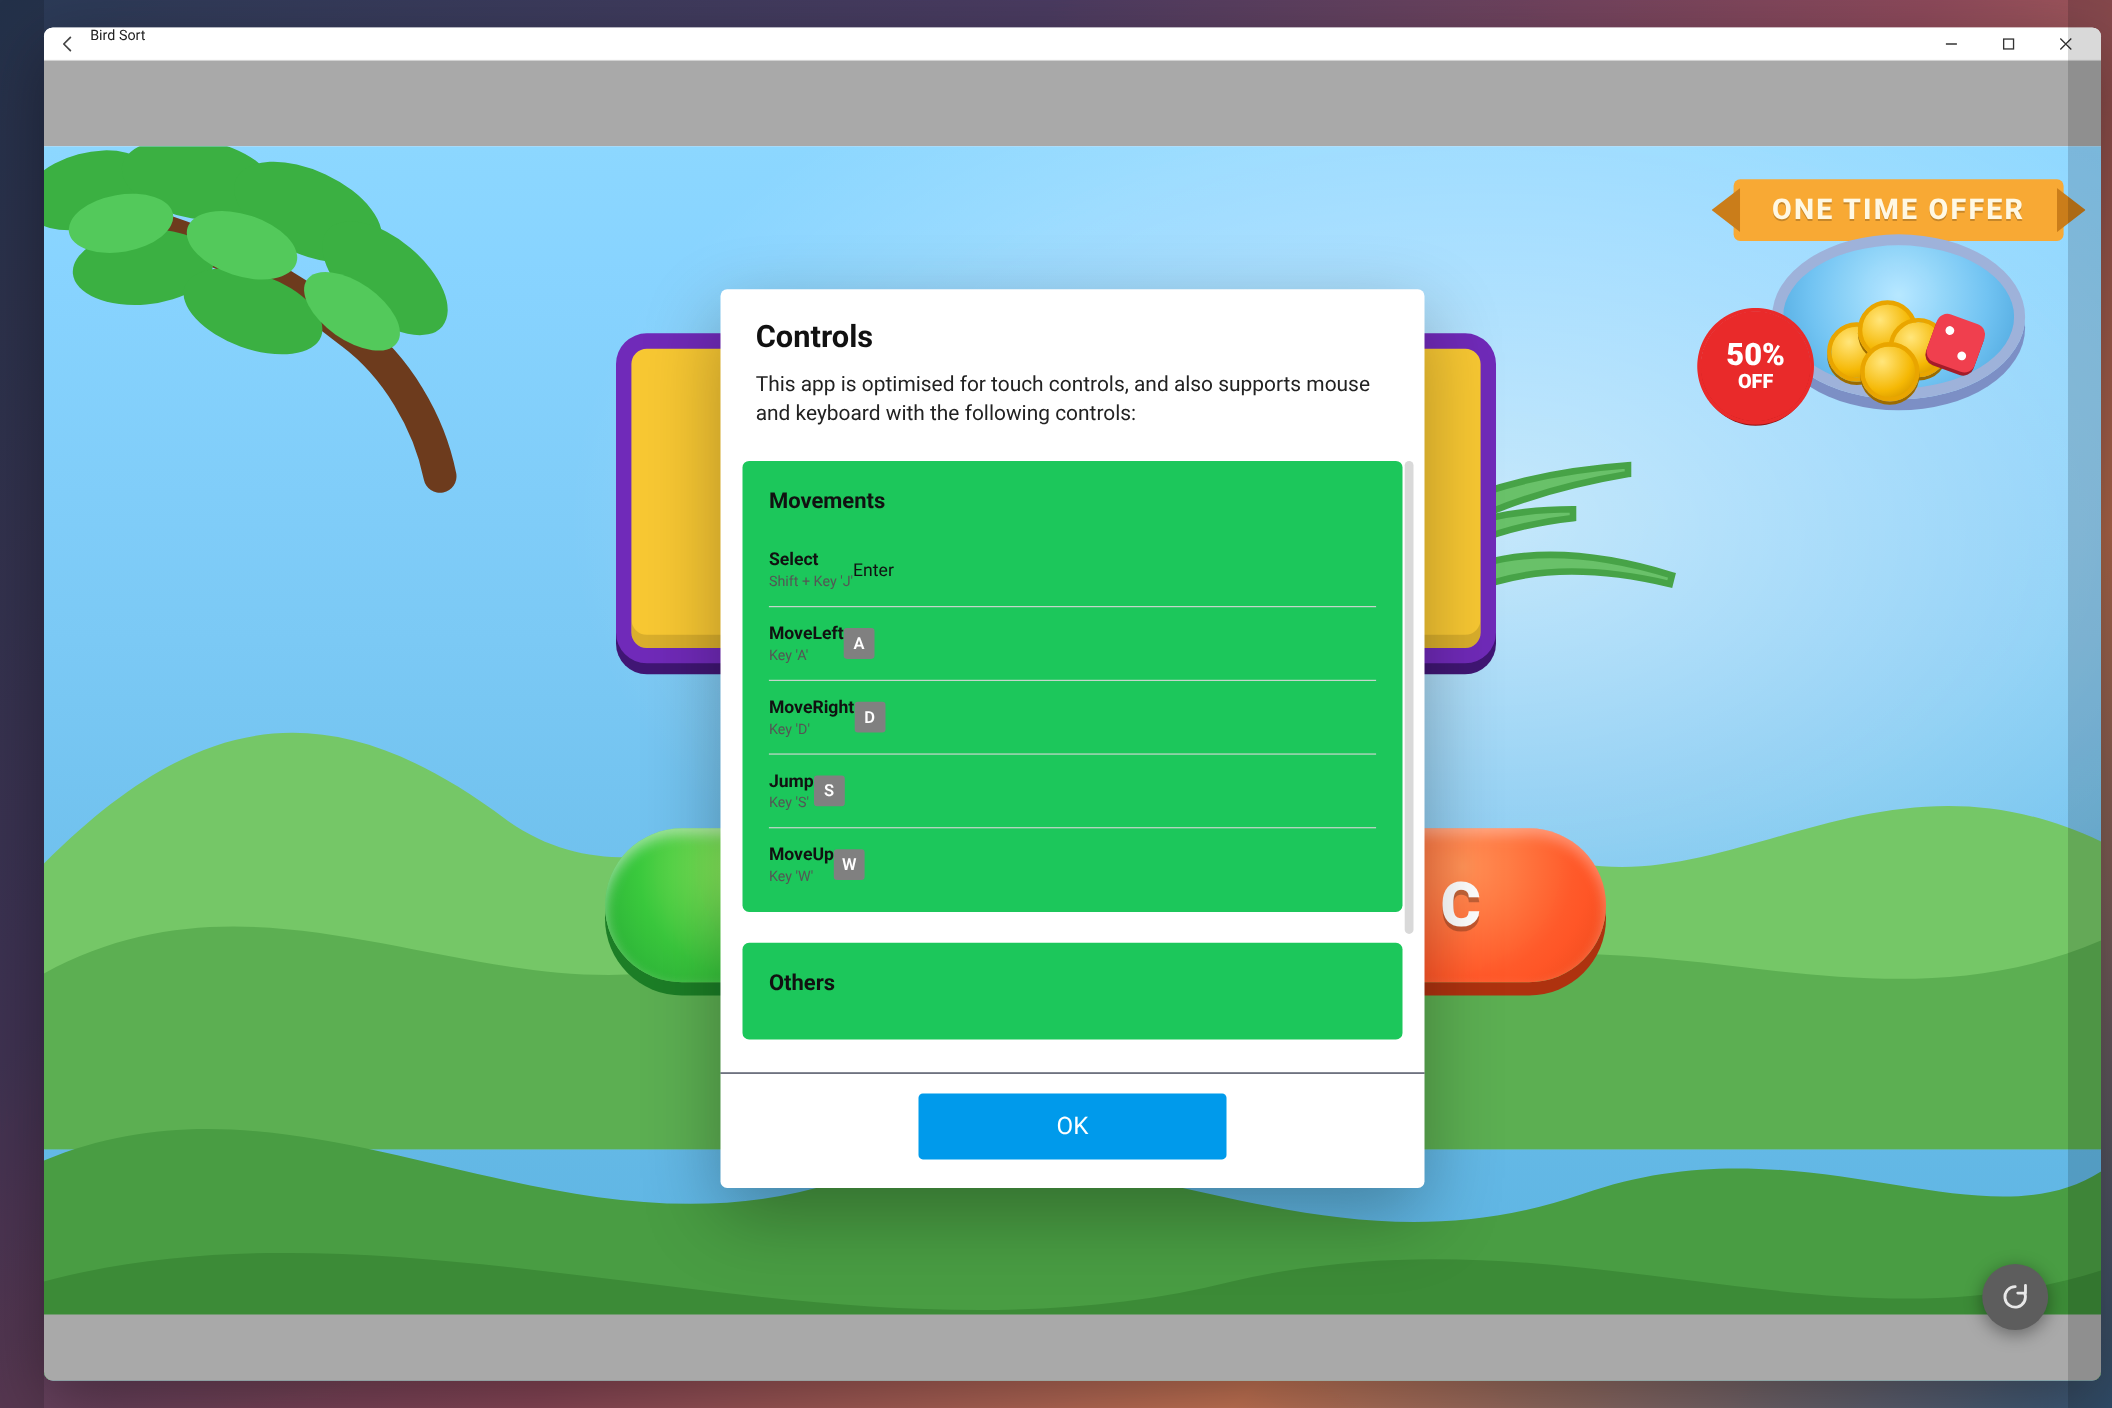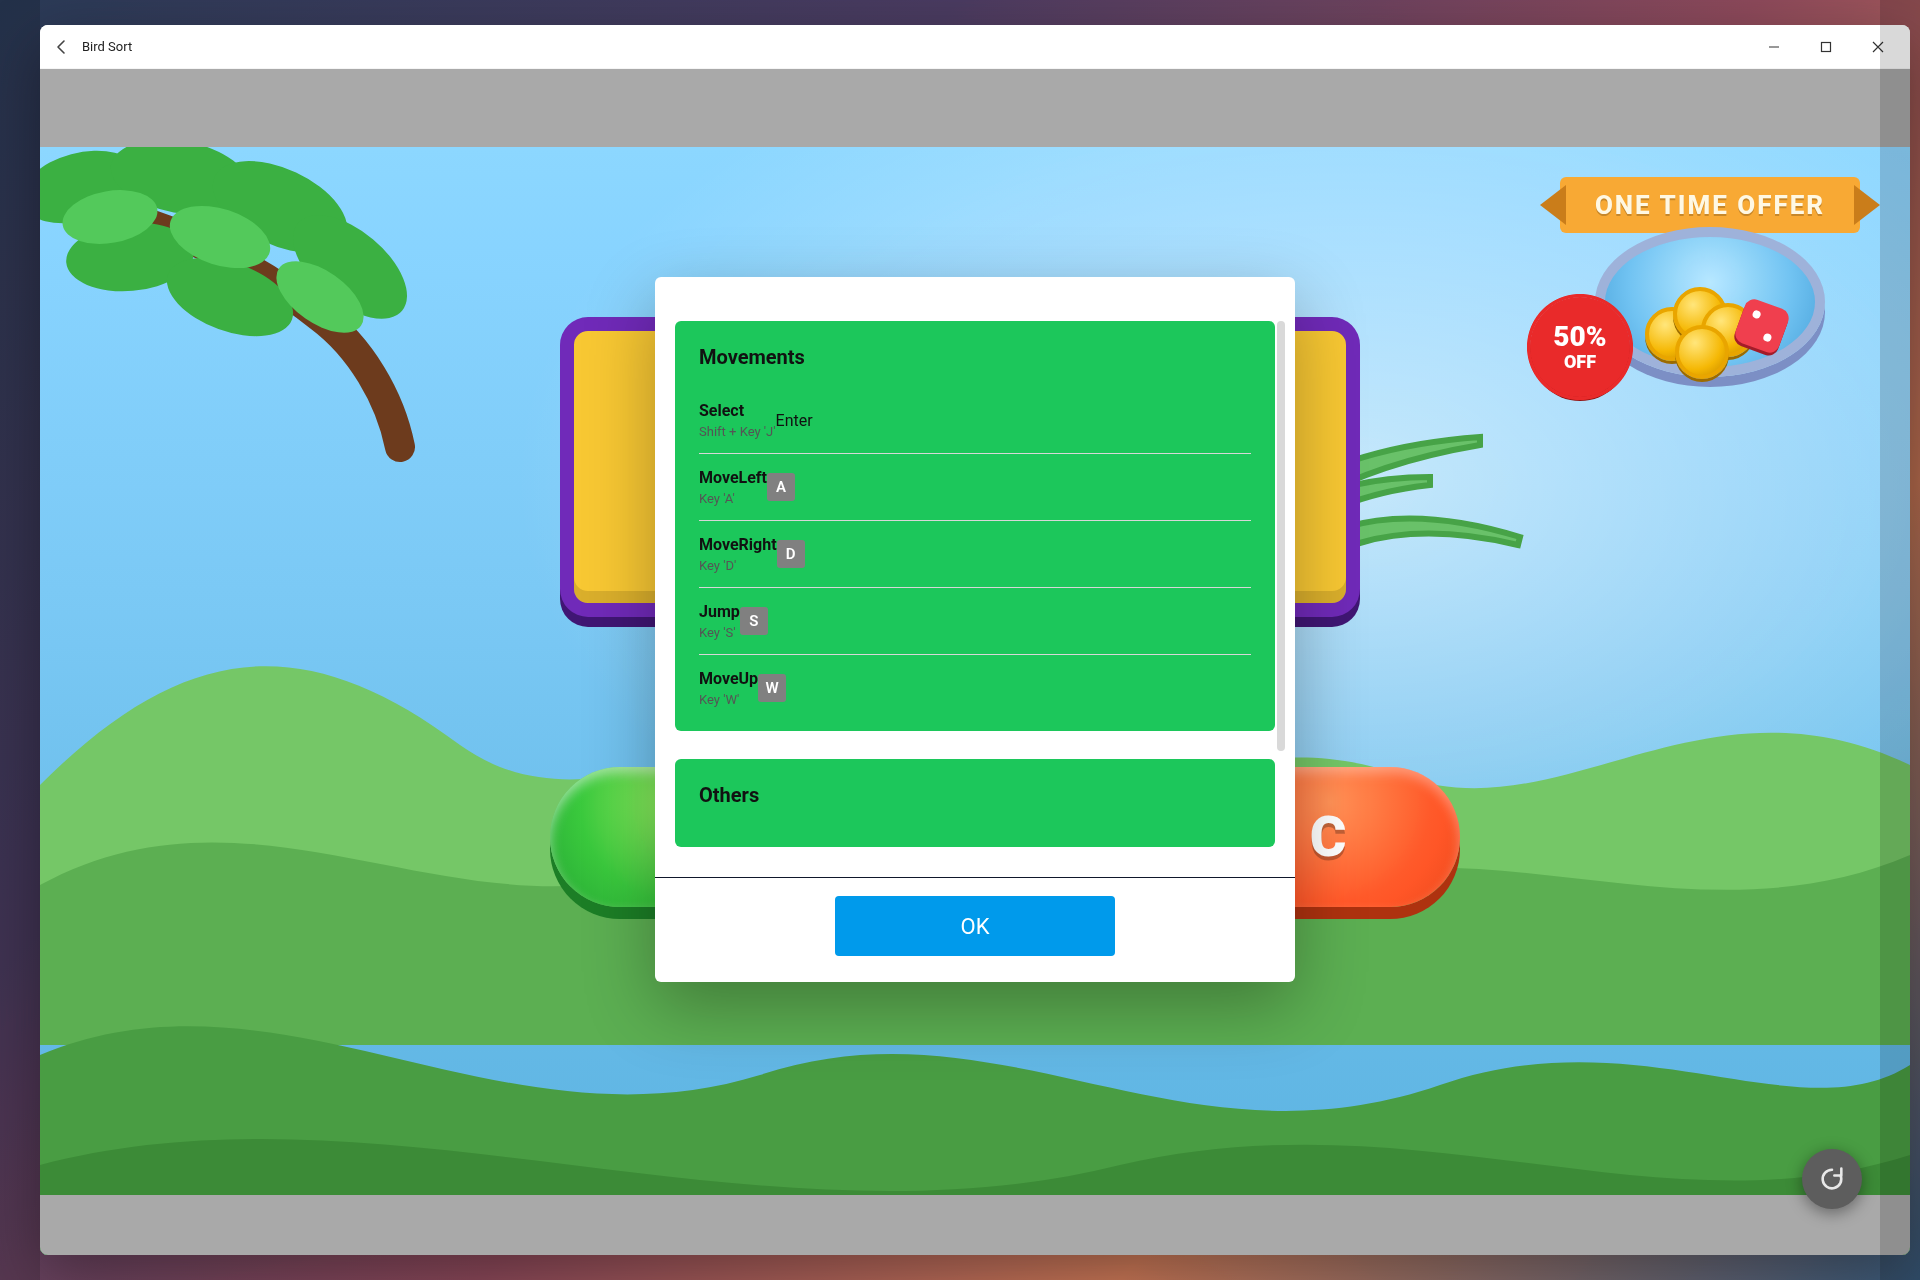--- a/index.html
+++ b/index.html
@@ -18,21 +18,21 @@
   .desktop::after{right:0;}
 
   .window {
     position: absolute; left: 40px; top: 25px; width: 1870px; height: 1230px;
     background: #ffffff; border-radius: 8px; overflow: hidden;
     box-shadow: 0 20px 60px rgba(0,0,0,0.35);
     display: flex; flex-direction: column;
   }
 
   .titlebar {
-    height: 44px; background: #ffffff; display: flex; align-items: center;
+    height: 30px; background: #ffffff; display: flex; align-items: flex-start;
     padding: 0 6px; border-bottom: 1px solid rgba(0,0,0,0.04);
     flex: 0 0 auto;
   }
   .titlebar .back {
     width: 32px; height: 30px; display:flex; align-items:center; justify-content:center;
     color:#444; cursor:pointer;
   }
   .titlebar .title { font-size: 13px; color:#222; margin-left: 4px; }
   .titlebar .spacer { flex:1; }
   .winbtn { width: 52px; height: 30px; display:flex; align-items:center; justify-content:center; color:#333; cursor:pointer;}
@@ -83,21 +83,21 @@
     position:absolute; top:620px; height:140px; width:260px; border-radius:80px;
     display:flex; align-items:center; justify-content:center;
     font-size:56px; font-weight:900; color:#fff; letter-spacing:4px;
     text-shadow: 0 4px 0 rgba(0,0,0,0.25);
     pointer-events:none;
   }
   .pill-green{ left:510px; background: radial-gradient(circle at 50% 25%, #9ff36a, #3fc742 60%, #2aa437); box-shadow: 0 12px 0 #1f7d29, inset 0 6px 12px rgba(255,255,255,0.5);}
   .pill-orange{ right:450px; background: radial-gradient(circle at 50% 25%, #ff955c, #ff5c2e 60%, #e44a1f); box-shadow: 0 12px 0 #a93312, inset 0 6px 12px rgba(255,255,255,0.35);}
 
   .offer{
-    position:absolute; top:30px; right:50px; width:300px; height:220px; text-align:center;
+    position:absolute; top:30px; right:34px; width:300px; height:220px; text-align:center;
     pointer-events:none;
   }
   .offer-banner{
     position:relative; height:56px; background:#f5a93a; color:#fff8e4; font-weight:800;
     font-size:26px; letter-spacing:2px; display:flex; align-items:center; justify-content:center;
     border-radius:6px; text-shadow:0 2px 0 rgba(0,0,0,0.2);
   }
   .offer-banner::before,.offer-banner::after{
     content:""; position:absolute; top:8px; width:26px; height:40px; background:#c77d1f;
   }
@@ -288,20 +288,24 @@
       <div class="bottom-grey"></div>
 
       <div class="fab">
         <svg width="28" height="28" viewBox="0 0 24 24">
           <path d="M12 4a8 8 0 1 0 7.4 5" fill="none" stroke="currentColor" stroke-width="2.2" stroke-linecap="round"></path>
           <path d="M20 3v6h-6" fill="none" stroke="currentColor" stroke-width="2.2" stroke-linecap="round" stroke-linejoin="round"></path>
         </svg>
       </div>
 
       <div class="modal">
+        <div class="modal-header">
+          <div class="modal-title">Controls</div>
+          <div class="modal-desc">This app is optimised for touch controls, and also supports mouse and keyboard with the following controls:</div>
+        </div>
 
         <div class="scrollzone">
           <div class="scrollbar"></div>
 
           <div class="section-card">
             <div class="section-title">Movements</div>
 
             <div class="row">
               <div class="labels">
                 <div class="name">Select</div>

